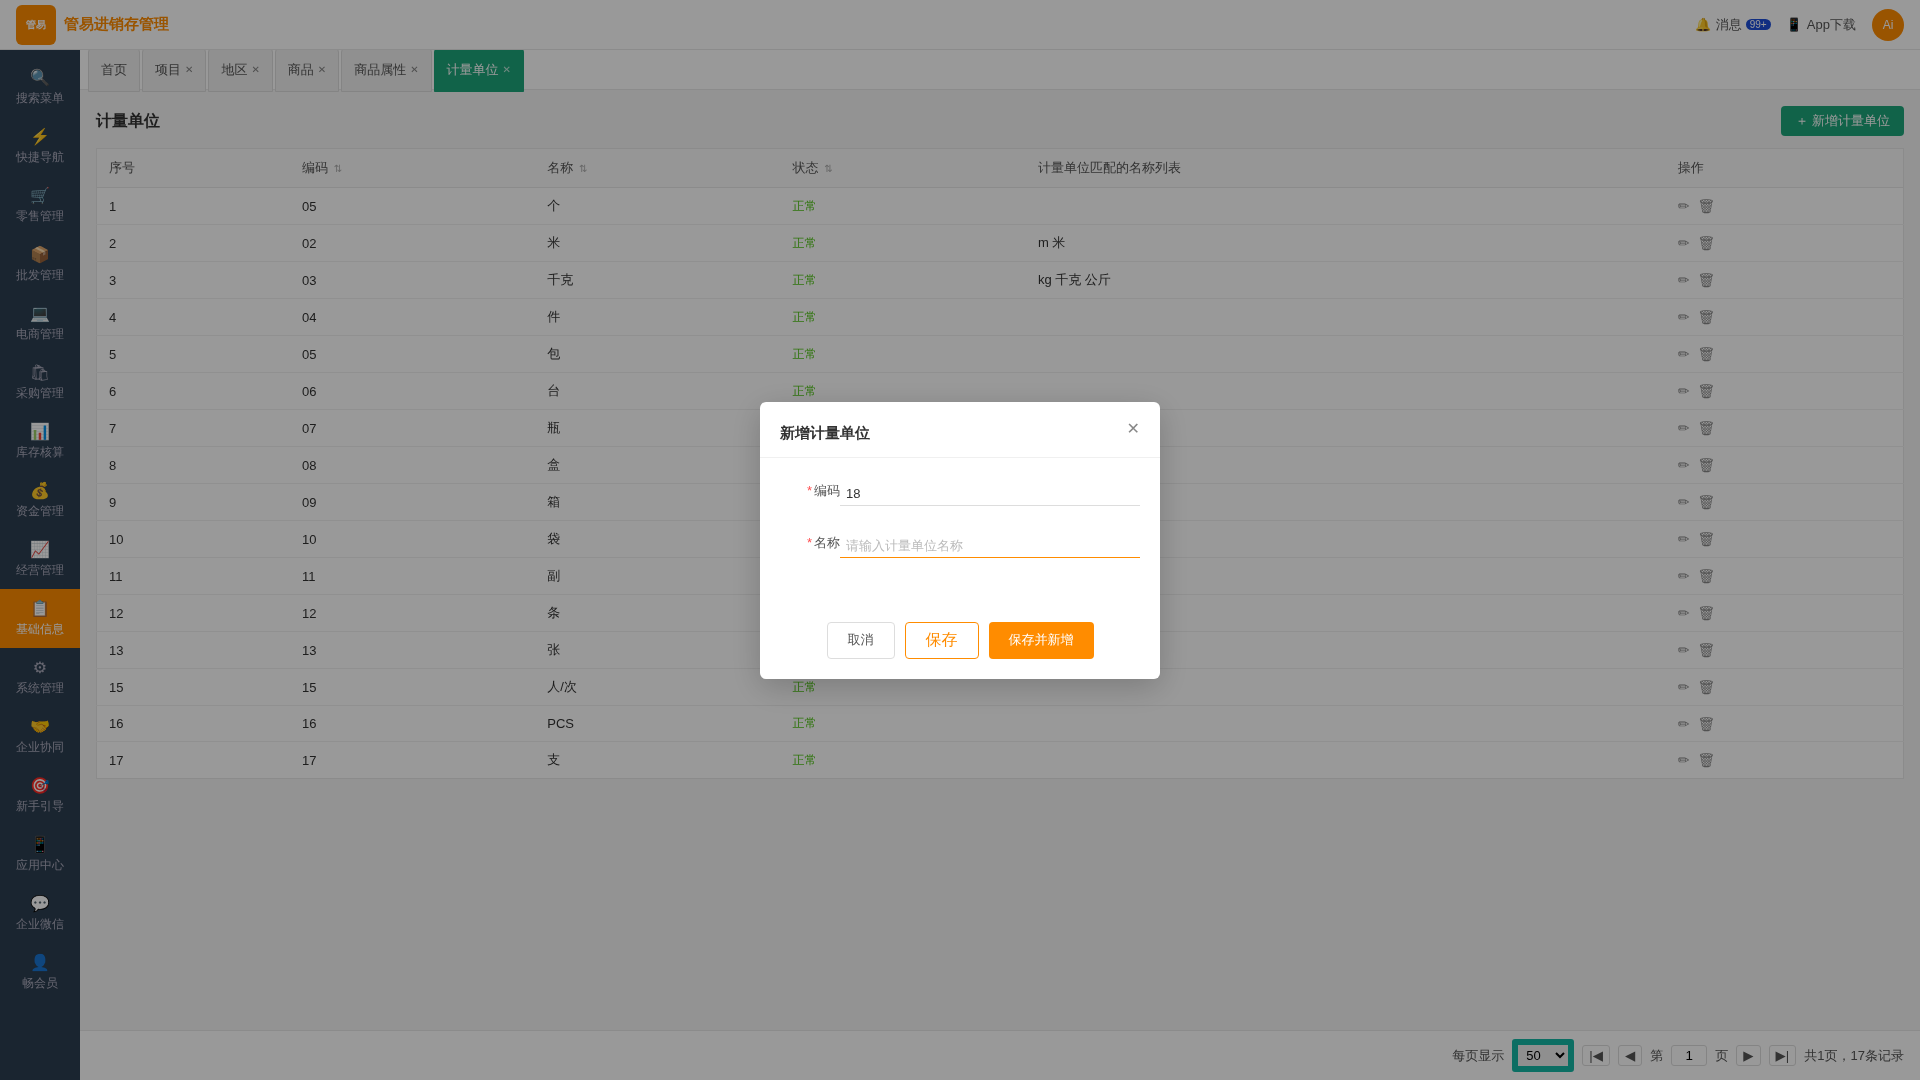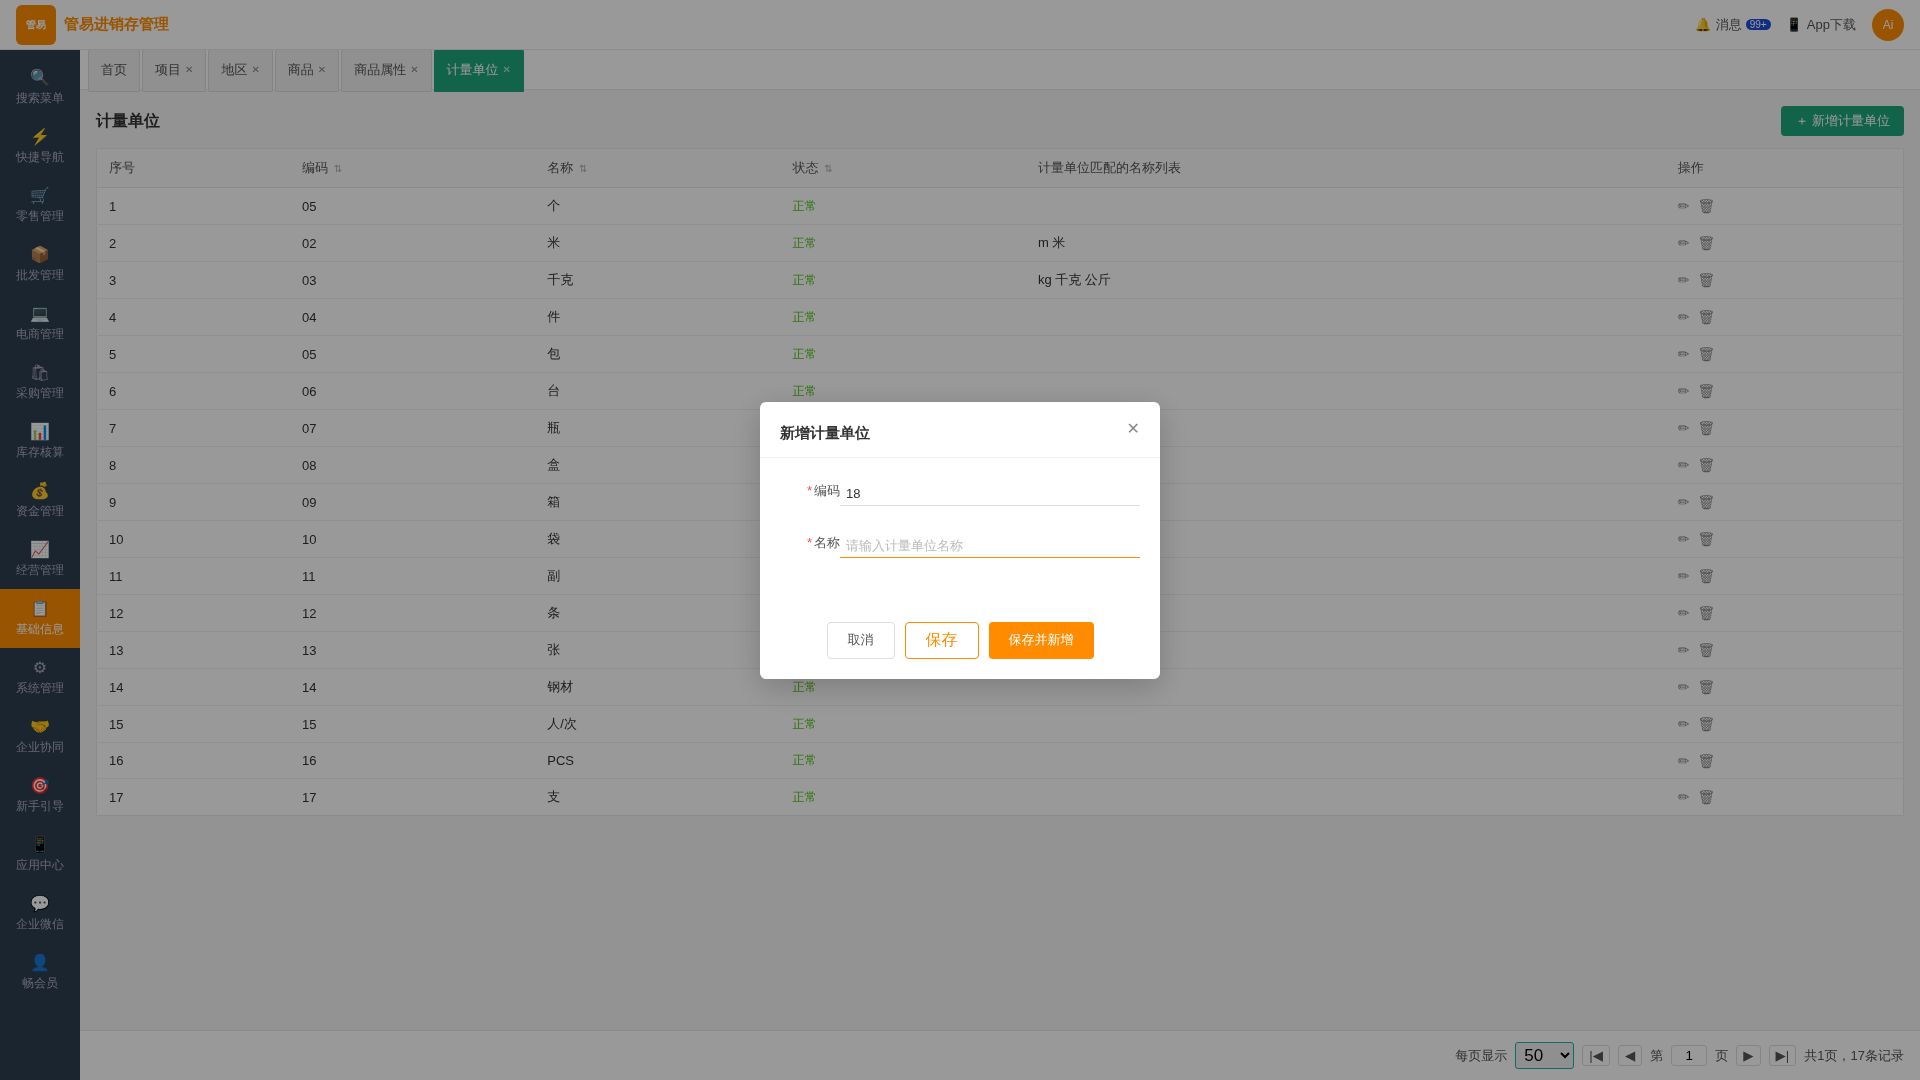--- a/index.html
+++ b/index.html
@@ -227,23 +227,23 @@
       align-items: center;
       justify-content: flex-end;
       padding: 0 16px;
       gap: 8px;
       font-size: 13px;
       color: #555;
       flex-shrink: 0;
     }
     .pagination-bar select {
       padding: 2px 4px;
-      border: 1px solid #14b8a6;
+      border: 6px solid #14b8a6;
       border-radius: 3px;
-      font-size: 17px;
+      font-size: 13px;
     }
     .page-btn {
       padding: 2px 6px;
       border: 1px solid #ddd;
       background: white;
       cursor: pointer;
       border-radius: 3px;
       color: #555;
     }
     .page-input {
@@ -666,33 +666,20 @@
       <td><span class="status-normal">正常</span></td>
       <td></td>
       <td>
         <div class="action-btns">
           <span class="action-icon">✏</span>
           <span class="action-icon">🗑</span>
         </div>
       </td>
     </tr>
             <tr>
-      <td>14</td>
-      <td>14</td>
-      <td>钢材</td>
-      <td><span class="status-normal">正常</span></td>
-      <td></td>
-      <td>
-        <div class="action-btns">
-          <span class="action-icon">✏</span>
-          <span class="action-icon">🗑</span>
-        </div>
-      </td>
-    </tr>
-            <tr>
       <td>15</td>
       <td>15</td>
       <td>人/次</td>
       <td><span class="status-normal">正常</span></td>
       <td></td>
       <td>
         <div class="action-btns">
           <span class="action-icon">✏</span>
           <span class="action-icon">🗑</span>
         </div>

